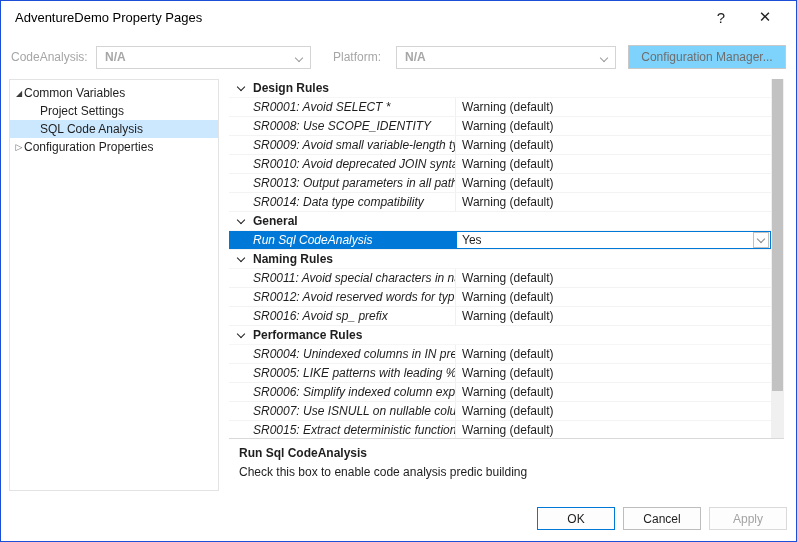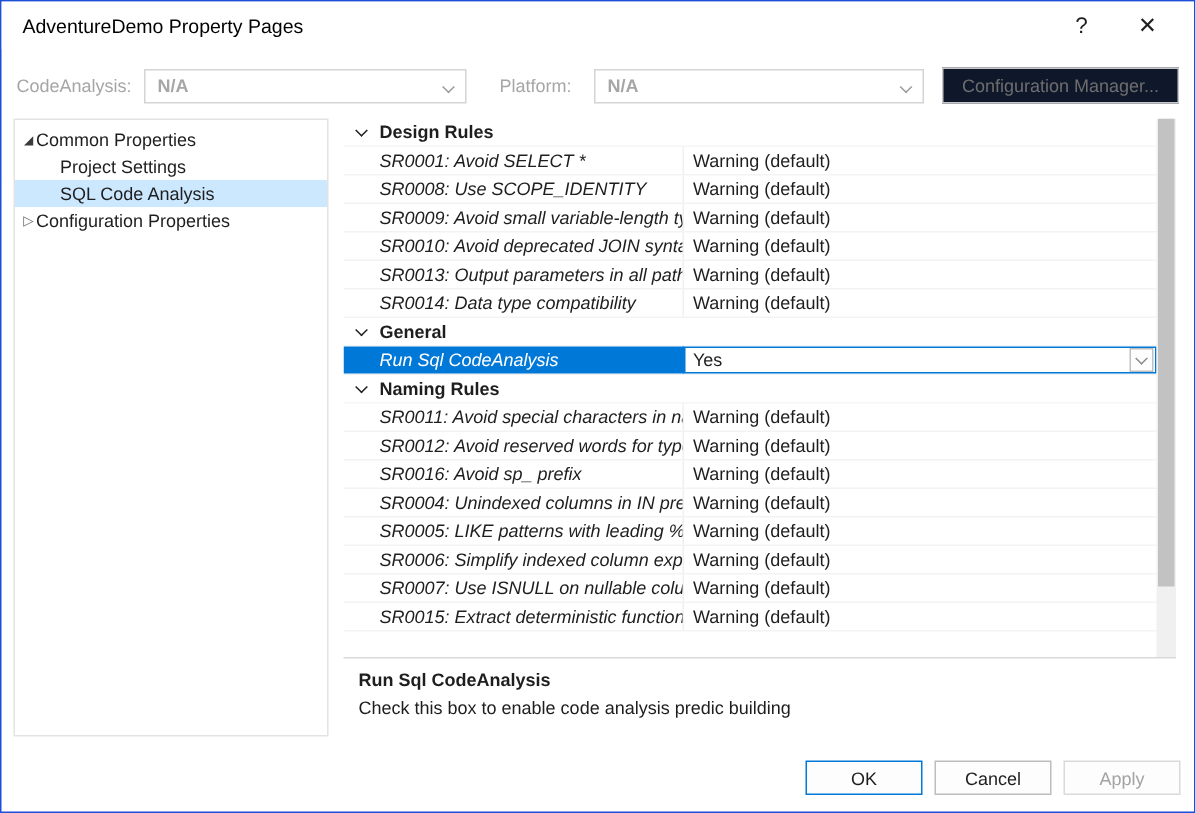--- a/index.html
+++ b/index.html
@@ -17,21 +17,21 @@
   
   .configbar { position: absolute; top: 44px; left: 10px; right: 10px; height: 24px; display: flex; align-items: center; }
   .cfg-label { color: #a6a6a6; }
   .lbl-config { width: 85px; }
   .lbl-platform { width: 63px; margin-left: 22px; }
   .combo { height: 23px; border: 1px solid #d4d4d4; background: #fff; display: flex; align-items: center; padding: 0 8px; color: #a6a6a6; font-weight: bold; }
   .combo-config { width: 215px; }
   .combo-platform { width: 220px; }
   .combo .chevwrap { margin-left: auto; color: #9a9a9a; }
   .chev { width: 6px; height: 6px; border-right: 1.6px solid currentColor; border-bottom: 1.6px solid currentColor; transform: rotate(45deg); display: inline-block; margin-top: -3px; }
-  .btn-manager { margin-left: auto; width: 158px; height: 24px; border: 1px solid #c8c8c8; background: #0f172a; color: #6e6e6e; font-family: inherit; font-size: 12px; }
+  .btn-manager { margin-left: auto; width: 158px; height: 24px; border: 1px solid #c8c8c8; background: #7dd3fc; color: #6e6e6e; font-family: inherit; font-size: 12px; }
 
   
   .tree { position: absolute; top: 78px; left: 8px; width: 210px; bottom: 50px; border: 1px solid #e3e3e3; background: #fff; padding-top: 4px; }
   .tree-item { height: 18px; display: flex; align-items: center; white-space: nowrap; cursor: default; }
   .tree-item .arrow { width: 14px; text-align: center; font-size: 8px; color: #3b3b3b; padding-left: 4px; }
   .tree-item .arrow.collapsed { color: #6d6d6d; font-size: 9px; }
   .tree-item.lvl1 { padding-left: 30px; }
   .tree-item.selected { background: var(--tree_selection, #cce8ff); }
 
   
@@ -85,21 +85,21 @@
     <div class="combo combo-platform">
       <span>N/A</span>
       <span class="chevwrap"><span class="chev"></span></span>
     </div>
     <button class="btn-manager">Configuration Manager...</button>
   </div>
 
   <div class="tree">
     <div class="tree-item lvl0">
       <span class="arrow">◢</span>
-      <span>Common Properties</span>
+      <span>Common Variables</span>
     </div>
     <div class="tree-item lvl1">
       <span>Project Settings</span>
     </div>
     <div class="tree-item lvl1 selected">
       <span>SQL Code Analysis</span>
     </div>
     <div class="tree-item lvl0">
       <span class="arrow collapsed">▷</span>
       <span>Configuration Properties</span>
@@ -162,20 +162,24 @@
       </div>
       <div class="grow prow">
         <div class="pname">SR0012: Avoid reserved words for type n</div>
         <div class="pvalue">Warning (default)</div>
       </div>
       <div class="grow prow">
         <div class="pname">SR0016: Avoid sp_ prefix</div>
         <div class="pvalue">Warning (default)</div>
       </div>
 
+      <div class="grow ghead">
+        <span class="chev gchev"></span>
+        <span>Performance Rules</span>
+      </div>
       <div class="grow prow">
         <div class="pname">SR0004: Unindexed columns in IN predic</div>
         <div class="pvalue">Warning (default)</div>
       </div>
       <div class="grow prow">
         <div class="pname">SR0005: LIKE patterns with leading %</div>
         <div class="pvalue">Warning (default)</div>
       </div>
       <div class="grow prow">
         <div class="pname">SR0006: Simplify indexed column expres</div>

